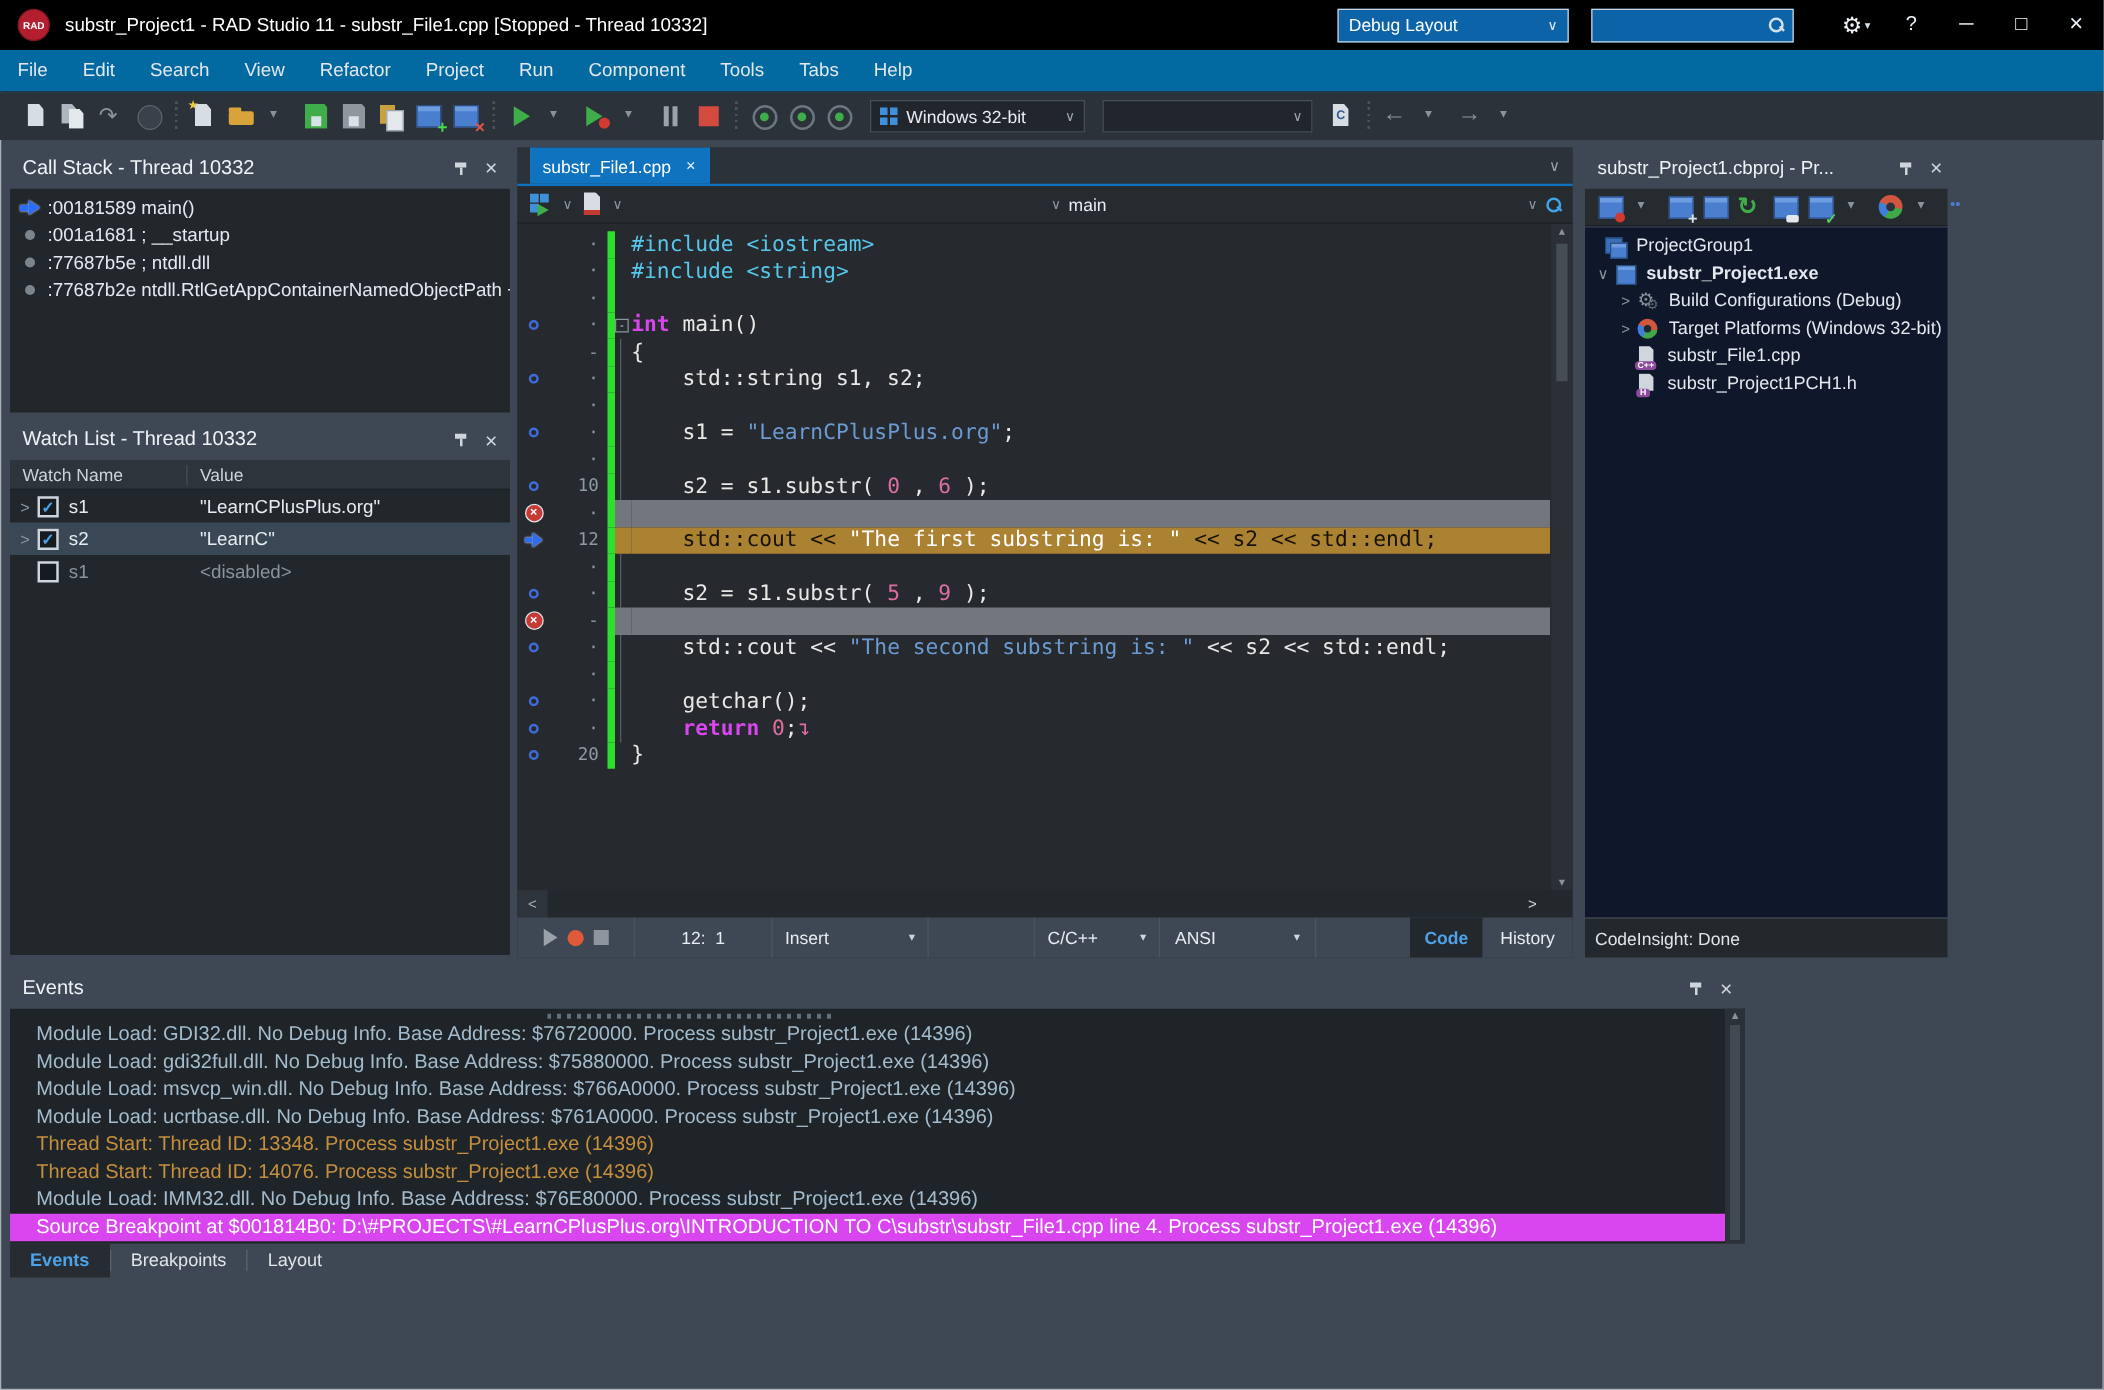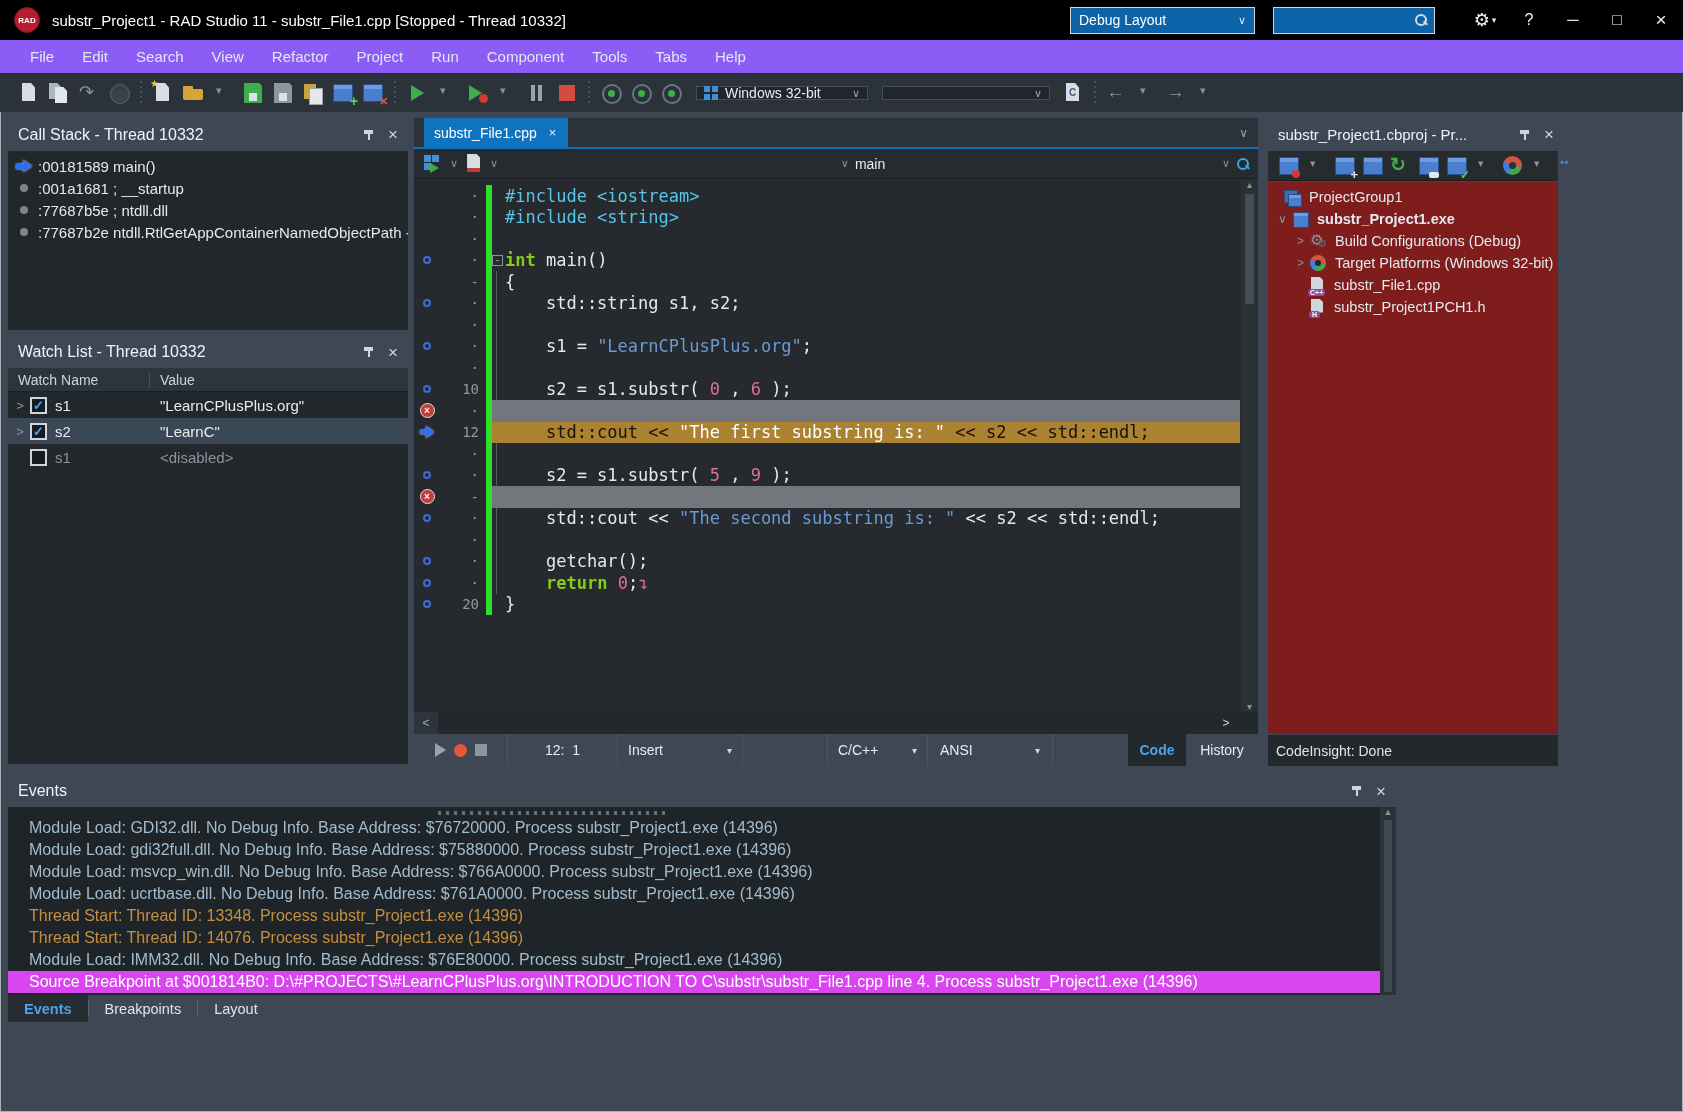--- a/index.html
+++ b/index.html
@@ -15,21 +15,21 @@
   .title-combo .chev{margin-left:auto;color:#dfe7ee;font-size:11px}
   .title-search{width:162px;height:27px;background:#0d63a8;border:1px solid #cdd6dd;display:flex;align-items:center;justify-content:flex-end;padding:0 6px;margin-right:28px}
   .mag{width:14px;height:14px;position:relative;display:inline-block}
   .mag::before{content:"";position:absolute;left:1px;top:1px;width:8px;height:8px;border:2px solid #cfe0ec;border-radius:50%}
   .mag::after{content:"";position:absolute;left:9px;top:9px;width:5px;height:2px;background:#cfe0ec;transform:rotate(45deg)}
   .title-btn{width:44px;height:40px;display:flex;align-items:center;justify-content:center;color:#eaf1f7;font-size:16px}
   .gear-glyph{font-size:18px}
   .gear-dd{font-size:9px;margin-left:2px;color:#d7e2ea}
 
   
-  .menubar{position:absolute;left:0;top:40px;width:1683px;height:34px;background:#8b5cf6;display:flex;align-items:center;padding-left:16px;border-bottom:1px solid #242a31}
+  .menubar{position:absolute;left:0;top:40px;width:1683px;height:34px;background:#0369a1;display:flex;align-items:center;padding-left:0;border-bottom:1px solid #242a31}
   .menu-item{padding:0 14px;font-size:15px;color:#e2e8ed}
 
   
   .toolbar{position:absolute;left:0;top:74px;width:1683px;height:38px;background:#2b323a;display:flex;align-items:center;padding-left:14px}
   .tbi{width:26px;height:24px;position:relative;display:inline-block;margin:0 2px;flex:none}
   .tb-sep{width:14px;height:24px;flex:none;background:repeating-linear-gradient(#4a535c 0 2px,transparent 2px 5px);background-size:2px 100%;background-position:center;background-repeat:no-repeat}
   .k-doc::before,.k-doc-star::before,.k-doc-c::before{content:"";position:absolute;left:6px;top:2px;width:13px;height:18px;background:#d7dde2;clip-path:polygon(0 0,70% 0,100% 25%,100% 100%,0 100%)}
   .k-doc-star::after{content:"★";position:absolute;left:0;top:-3px;color:#e9c93f;font-size:10px}
   .k-doc-c::after{content:"C";position:absolute;left:9px;top:6px;color:#365e8c;font-size:10px;font-weight:bold}
   .k-docs::before{content:"";position:absolute;left:3px;top:2px;width:12px;height:16px;background:#aeb7bf;clip-path:polygon(0 0,70% 0,100% 25%,100% 100%,0 100%)}
@@ -58,21 +58,21 @@
   .k-stop::before{content:"";position:absolute;left:5px;top:4px;width:16px;height:16px;background:#d24b3e}
   .k-step::before{content:"";position:absolute;left:4px;top:3px;width:16px;height:16px;border-radius:50%;border:2px solid #6a7680}
   .k-step::after{content:"";position:absolute;left:10px;top:9px;width:7px;height:7px;border-radius:50%;background:#3fae4a}
   .k-chev::before{content:"▾";position:absolute;left:6px;top:3px;color:#8a939b;font-size:11px}
   .k-back::before{content:"←";position:absolute;left:2px;top:0;color:#8a939b;font-size:19px;font-weight:bold}
   .k-fwd::before{content:"→";position:absolute;left:2px;top:0;color:#8a939b;font-size:19px;font-weight:bold}
   .k-refresh::before{content:"↻";position:absolute;left:2px;top:-1px;color:#3fae4a;font-size:19px;font-weight:bold}
   .k-donut::before{content:"";position:absolute;left:3px;top:2px;width:19px;height:19px;border-radius:50%;background:conic-gradient(#d2563f 0 28%,#3fa948 28% 58%,#3f7fd9 58% 82%,#d2563f 82% 100%)}
   .k-donut::after{content:"";position:absolute;left:9px;top:8px;width:7px;height:7px;border-radius:50%;background:#2b323a}
   .k-dots::before{content:"••";position:absolute;left:4px;top:2px;color:#4a7fd0;font-size:12px}
-  .combo{height:14px;background:#20262b;border:1px solid #454f58;display:flex;align-items:center;font-size:14px;color:#e7edf2;padding:0 7px;flex:none}
+  .combo{height:26px;background:#20262b;border:1px solid #454f58;display:flex;align-items:center;font-size:14px;color:#e7edf2;padding:0 7px;flex:none}
   .combo .chev{margin-left:auto;color:#9aa5ad;font-size:11px}
   .combo.platform{width:172px;margin-left:10px}
   .combo.config{width:168px;margin-left:14px;margin-right:8px}
   .winlogo{width:14px;height:14px;display:inline-block;margin-right:7px;background:
     linear-gradient(#3f8fd9,#3f8fd9) 0 0/6px 6px no-repeat,
     linear-gradient(#3f8fd9,#3f8fd9) 8px 0/6px 6px no-repeat,
     linear-gradient(#3f8fd9,#3f8fd9) 0 8px/6px 6px no-repeat,
     linear-gradient(#3f8fd9,#3f8fd9) 8px 8px/6px 6px no-repeat}
 
   
@@ -141,21 +141,21 @@
   .exec-arrow::before{content:"";position:absolute;left:0;top:4px;width:6px;height:4px;background:#2f6cf0}
   .exec-arrow::after{content:"";position:absolute;left:6px;top:0;border-left:8px solid #2f6cf0;border-top:6px solid transparent;border-bottom:6px solid transparent}
   .g-num{width:46px;text-align:right;padding-right:7px;color:#8d9aa4;font-family:"DejaVu Sans Mono",monospace;font-size:14px;flex:none}
   .g-green{width:6px;align-self:stretch;background:#2ee02e;flex:none}
   .g-fold{width:13px;align-self:stretch;position:relative;flex:none}
   .g-fold.guide{background:linear-gradient(#565d64,#565d64) 4px 0/1px 100% no-repeat}
   .fold-box{position:absolute;left:0;top:5px;width:11px;height:11px;border:1px solid #8a949c;color:#cfd6db;font-size:9px;line-height:9px;text-align:center;background:#26292d}
   .g-code{flex:1;align-self:stretch;display:flex;align-items:center;white-space:pre;font-family:"DejaVu Sans Mono",monospace;font-size:17px}
   .seg.pp{color:#56c7ea}
   .seg.id{color:#e8e8e6}
-  .seg.kw{color:#84cc16;font-weight:bold}
+  .seg.kw{color:#d946ef;font-weight:bold}
   .seg.str{color:#6b9bd2}
   .seg.num{color:#dd6f9e}
   .cl.hl-gray .g-fold,.cl.hl-gray .g-code{background:#73767c}
   .cl.hl-exec .g-fold,.cl.hl-exec .g-code{background:#ab8132}
   .cl.hl-exec .seg.id,.cl.hl-exec .seg.kw{color:#171207}
   .cl.hl-exec .seg.str{color:#ffffff}
   .vscroll{position:absolute;right:0;top:0;bottom:0;width:17px;background:#2b3036;display:flex;flex-direction:column;align-items:center;font-size:10px;color:#8a939b}
   .vscroll .thumb{width:9px;height:110px;background:#454d55;margin-top:4px}
   .vscroll .dn{margin-top:auto}
   .hscroll{position:absolute;left:0;right:0;bottom:32px;height:22px;background:#23282c;display:flex;align-items:center}
@@ -175,21 +175,21 @@
   .st-enc{width:125px;justify-content:space-between;padding:0 12px}
   .st-flex{flex:1;border-right:none}
   .st-code{width:58px;height:100%;background:#23282c;color:#4ea3e8;font-weight:bold;display:flex;align-items:center;justify-content:center}
   .st-hist{width:72px;display:flex;align-items:center;justify-content:center}
 
   
   .project{left:1268px;top:118px;width:290px;height:648px}
   .project .panel-hdr{font-size:15px;padding-right:2px}
   .proj-toolbar{position:absolute;left:0;right:0;top:33px;height:30px;background:#262b30;border-bottom:1px solid #1a1e22;display:flex;align-items:center;padding-left:6px}
   .proj-toolbar .tbi{width:24px}
-  .proj-body{position:absolute;left:0;right:0;top:64px;bottom:32px;background:#7f1d1d;padding-top:4px}
+  .proj-body{position:absolute;left:0;right:0;top:64px;bottom:32px;background:#0f172a;padding-top:4px}
   .pt-row{height:22px;display:flex;align-items:center;font-size:14.5px;color:#e3e9ee;white-space:nowrap;overflow:hidden}
   .pt-chev{width:17px;color:#8a949c;font-size:12px;text-align:center;flex:none}
   .pt-label.b{font-weight:bold}
   .ti{width:19px;height:17px;position:relative;margin-right:7px;flex:none}
   .ti-project-group::before{content:"";position:absolute;left:1px;top:1px;width:12px;height:11px;background:#3a6fb8;border:1px solid #274d80}
   .ti-project-group::after{content:"";position:absolute;left:5px;top:5px;width:12px;height:11px;background:#4a7fd0;border:1px solid #274d80;box-shadow:inset 0 3px 0 #6e9ce0}
   .ti-project-exe::before{content:"";position:absolute;left:2px;top:1px;width:14px;height:14px;background:#4a7fd0;border:1px solid #274d80;box-shadow:inset 0 3px 0 #6e9ce0}
   .ti-build-config::before{content:"⚙";position:absolute;left:1px;top:-2px;color:#8a939b;font-size:15px}
   .ti-build-config::after{content:"⚙";position:absolute;left:8px;top:4px;color:#5f6a73;font-size:11px}
   .ti-target-platform::before{content:"";position:absolute;left:1px;top:0;width:16px;height:16px;border-radius:50%;background:conic-gradient(#d2563f 0 28%,#3fa948 28% 58%,#3f7fd9 58% 82%,#d2563f 82% 100%)}

